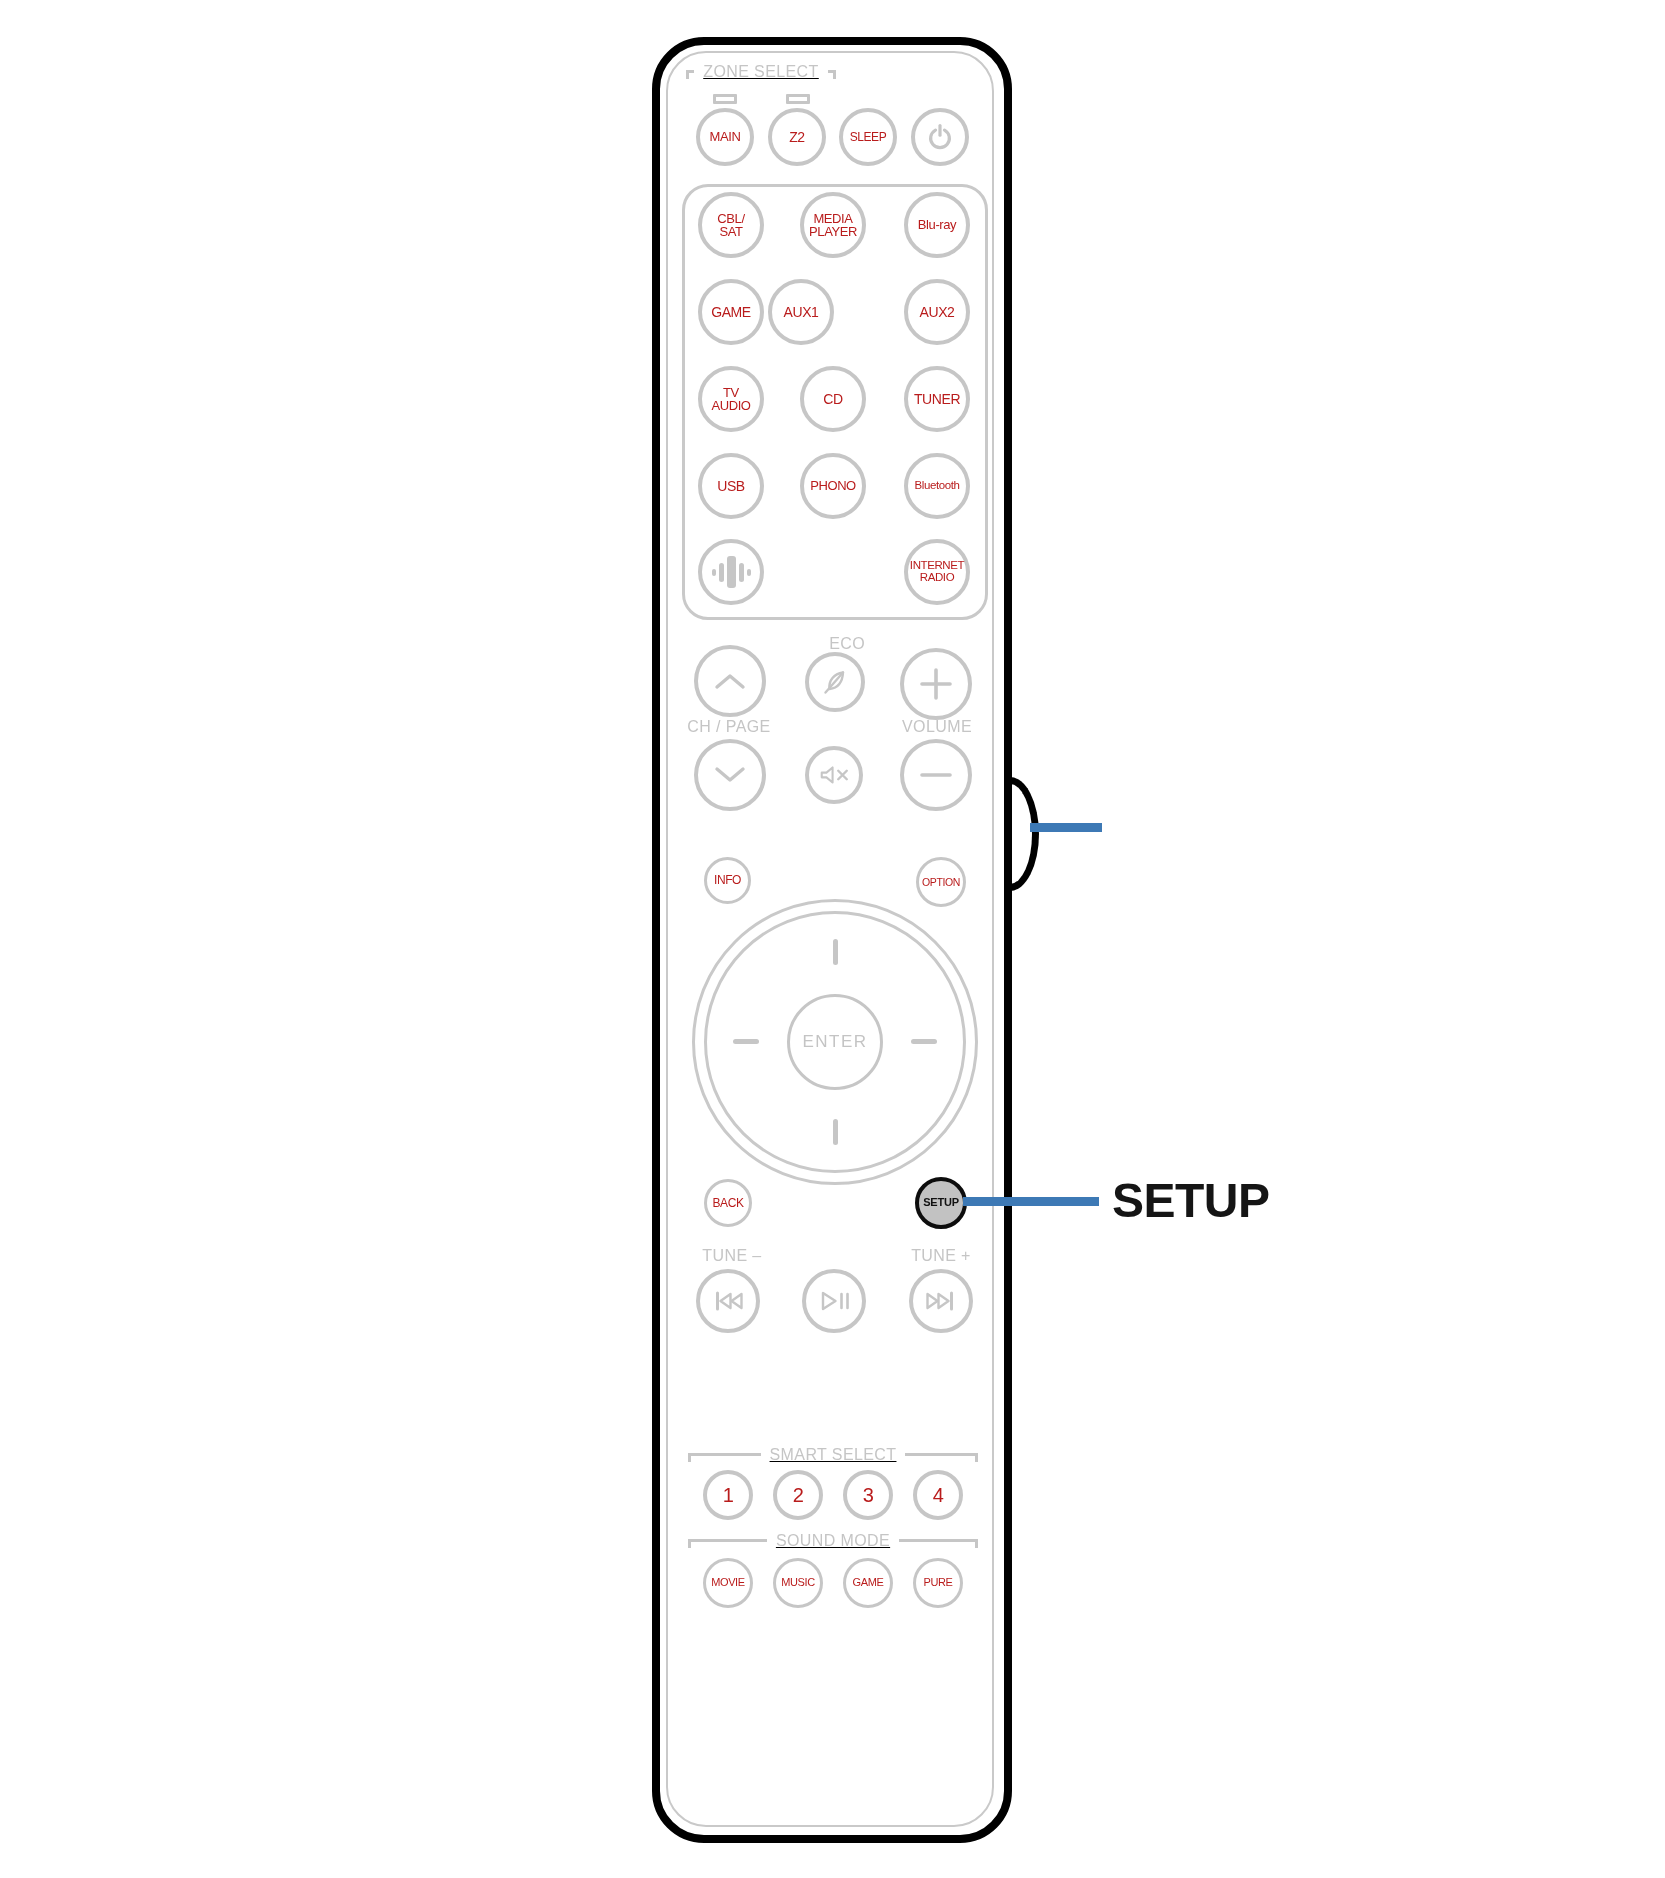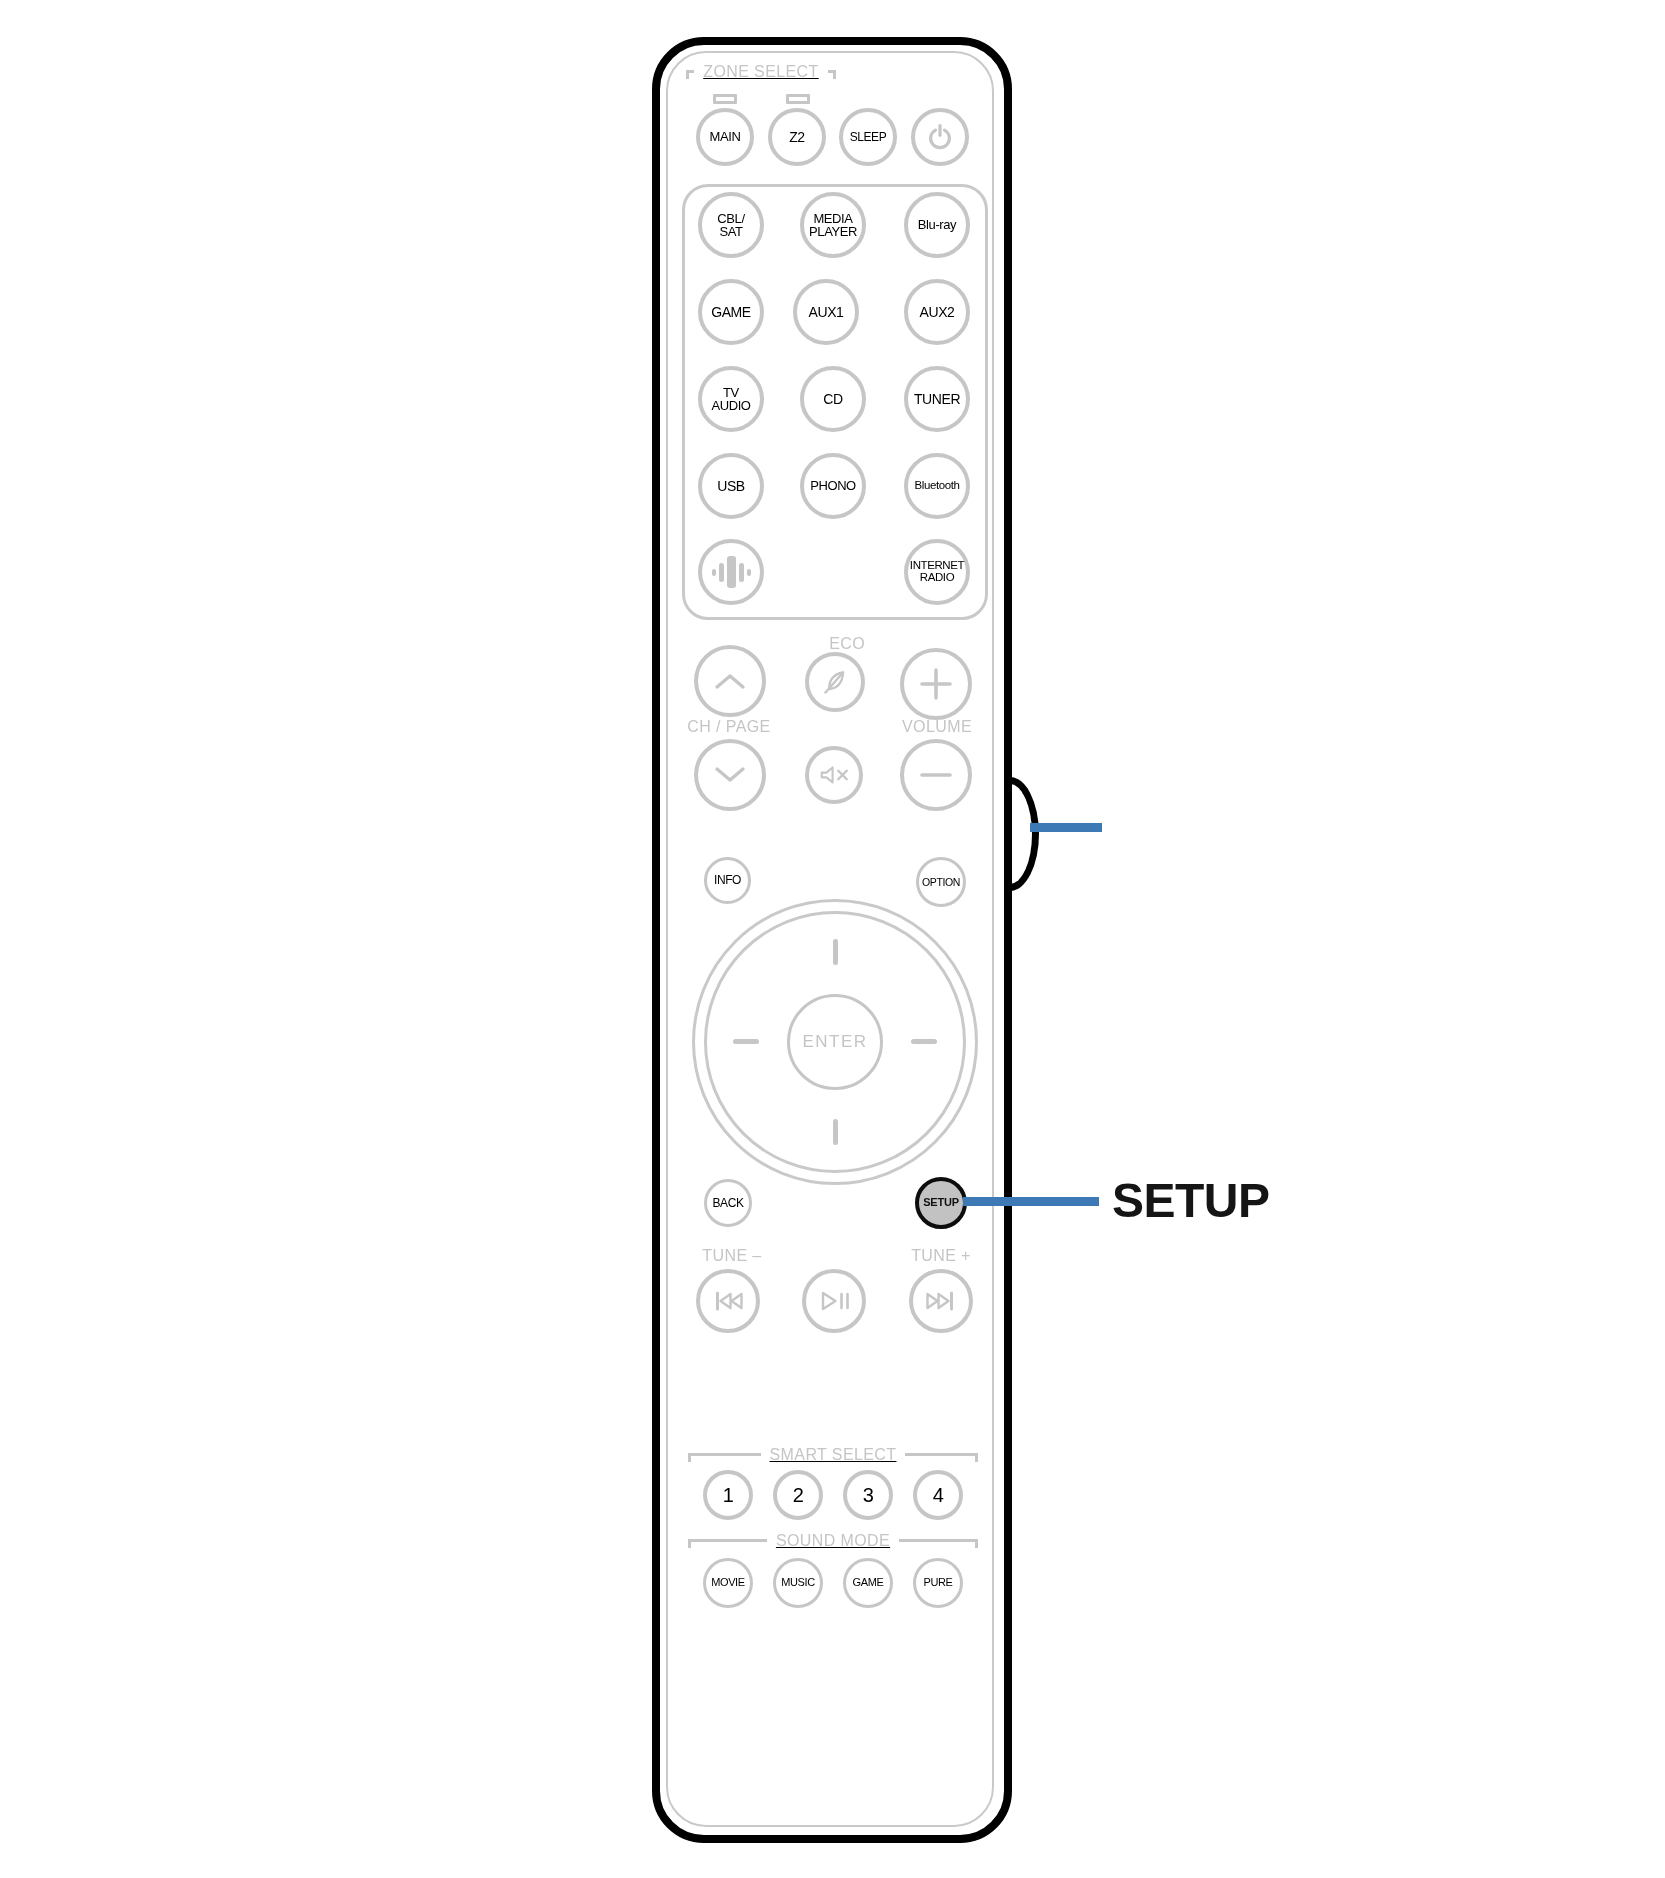--- a/index.html
+++ b/index.html
@@ -8,21 +8,21 @@
 
   
   .remote-body{position:absolute;left:652px;top:37px;width:344px;height:1790px;
                border:8px solid #000;border-radius:52px;background:#fff;}
   .inner-line{position:absolute;left:666px;top:51px;width:324px;height:1772px;
               border:2px solid #C9C9C9;border-radius:40px;}
 
   
   .btn{position:absolute;box-sizing:border-box;border:4px solid #C6C6C6;border-radius:50%;
        display:flex;align-items:center;justify-content:center;text-align:center;
-       color:#000000;white-space:pre-line;line-height:1.02;letter-spacing:-0.4px;background:#fff;}
+       color:#b91c1c;white-space:pre-line;line-height:1.02;letter-spacing:-0.4px;background:#fff;}
   .thin{border-width:3px;}
 
   .led{position:absolute;box-sizing:border-box;width:24px;height:10px;
        border:3px solid #C6C6C6;background:#fff;border-radius:1px;}
 
   .panel{position:absolute;left:682px;top:184px;width:306px;height:436px;
          box-sizing:border-box;border:3px solid #C9C9C9;border-radius:26px;}
 
   .section-label{position:absolute;color:#C5C5C5;font-size:16px;letter-spacing:0.4px;
                  text-align:center;line-height:16px;}
@@ -95,21 +95,21 @@
 
   <div class="panel"></div>
 
   <div class="btn" style="left:698px;top:192px;width:66px;height:66px;font-size:13px;">CBL/
 SAT</div>
   <div class="btn" style="left:800px;top:192px;width:66px;height:66px;font-size:13px;">MEDIA
 PLAYER</div>
   <div class="btn" style="left:904px;top:192px;width:66px;height:66px;font-size:13px;">Blu-ray</div>
 
   <div class="btn" style="left:698px;top:279px;width:66px;height:66px;font-size:14px;">GAME</div>
-  <div class="btn" style="left:793px;top:279px;width:66px;height:66px;font-size:14px;">AUX1</div>
+  <div class="btn" style="left:768px;top:279px;width:66px;height:66px;font-size:14px;">AUX1</div>
   <div class="btn" style="left:904px;top:279px;width:66px;height:66px;font-size:14px;">AUX2</div>
 
   <div class="btn" style="left:698px;top:366px;width:66px;height:66px;font-size:13px;">TV
 AUDIO</div>
   <div class="btn" style="left:800px;top:366px;width:66px;height:66px;font-size:14px;">CD</div>
   <div class="btn" style="left:904px;top:366px;width:66px;height:66px;font-size:14px;">TUNER</div>
 
   <div class="btn" style="left:698px;top:453px;width:66px;height:66px;font-size:14px;">USB</div>
   <div class="btn" style="left:800px;top:453px;width:66px;height:66px;font-size:13px;">PHONO</div>
   <div class="btn" style="left:904px;top:453px;width:66px;height:66px;font-size:11.5px;">Bluetooth</div>

